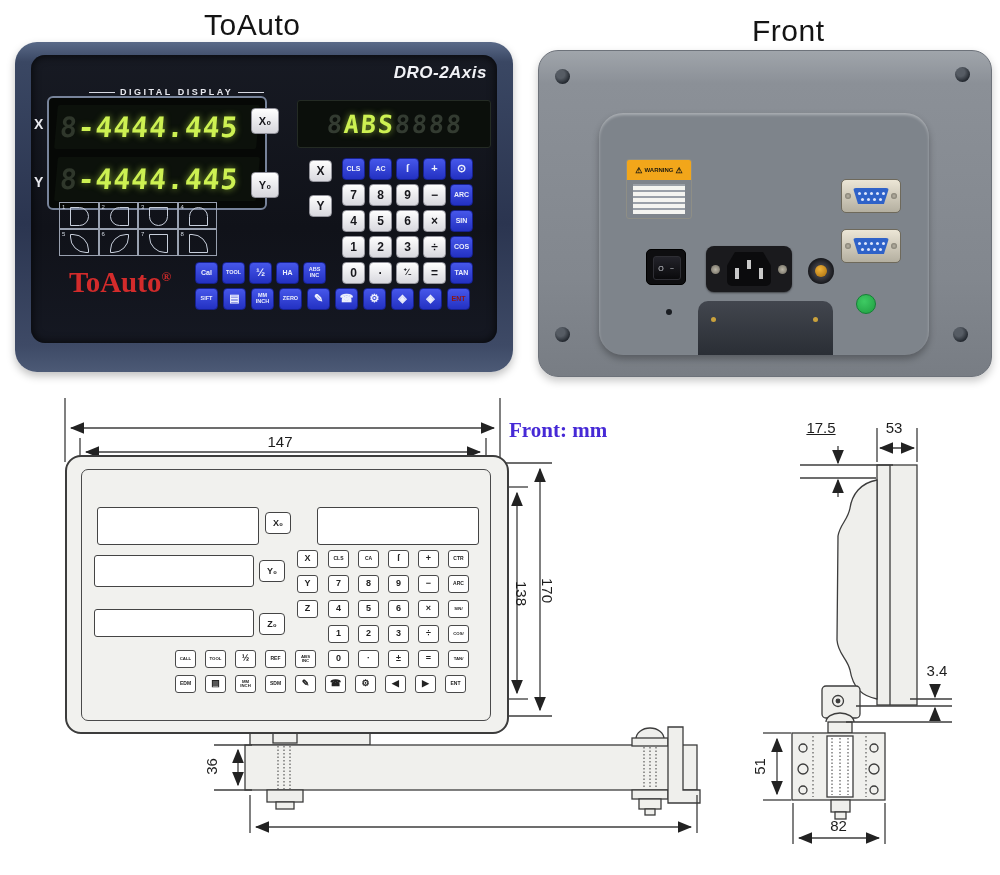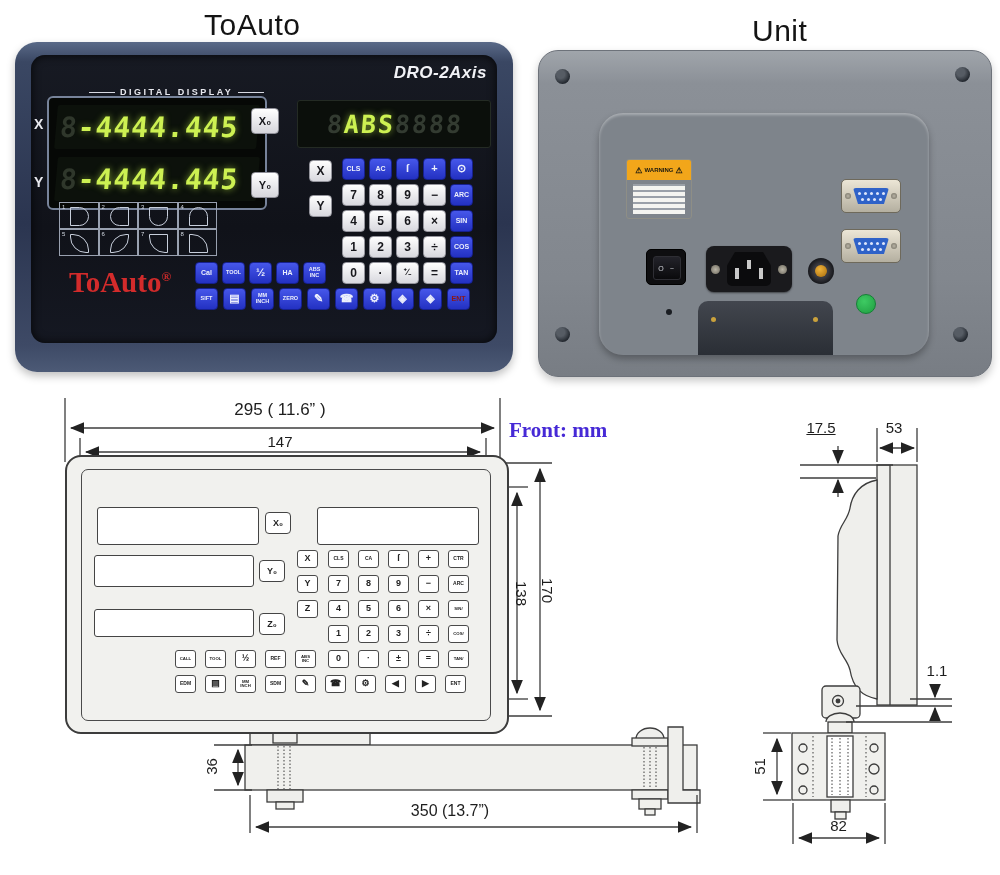--- a/index.html
+++ b/index.html
@@ -226,21 +226,21 @@
       </g>
       <g>
         <line x1="250" y1="795" x2="250" y2="833"></line>
         <line x1="697" y1="795" x2="697" y2="833"></line>
         <line x1="256" y1="827" x2="691" y2="827" marker-start="url(#ah)" marker-end="url(#ah)"></line>
       </g>
     </g>
   </svg>
 
   <div class="abs hdr" style="left:204px;top:8px;">ToAuto</div>
-  <div class="abs hdr" style="left:752px;top:14px;">Unit</div>
+  <div class="abs hdr" style="left:752px;top:14px;">Front</div>
 
   <div class="abs unit-front">
     <div class="abs face"></div>
     <div class="abs model">DRO-2Axis</div>
 
     <div class="abs cap-row">
       <div class="cap-line"></div>
       <div class="cap-txt">DIGITAL DISPLAY</div>
       <div class="cap-line"></div>
     </div>
@@ -484,26 +484,24 @@
         <div class="dk" style="font-size: 5px;">SDM</div>
         <div class="dk" style="font-size: 9px;">✎</div>
         <div class="dk" style="font-size: 9px;">☎</div>
         <div class="dk" style="font-size: 9px;">⚙</div>
         <div class="dk" style="font-size: 9px;">◀</div>
         <div class="dk" style="font-size: 9px;">▶</div>
         <div class="dk" style="font-size: 5px;">ENT</div>
       </div>
   </div>
 
-  <div class="abs dim" style="left:180px;top:400px;width:200px;font-size:17px;">295 ( 11.6” )</div>
   <div class="abs dim" style="left:200px;top:433px;width:160px;">147</div>
   <div class="abs unitlab" style="left:509px;top:418px;">Front: mm</div>
   <div class="abs dim vlab cw" style="left:532px;top:582px;width:30px;">170</div>
   <div class="abs dim vlab cw" style="left:506px;top:585px;width:30px;">138</div>
   <div class="abs dim" style="left:791px;top:419px;width:60px;text-decoration:underline;">17.5</div>
   <div class="abs dim" style="left:874px;top:419px;width:40px;">53</div>
-  <div class="abs dim" style="left:915px;top:662px;width:44px;">1.1</div>
+  <div class="abs dim" style="left:915px;top:662px;width:44px;">3.4</div>
   <div class="abs dim vlab" style="left:196px;top:758px;width:30px;">36</div>
-  <div class="abs dim" style="left:330px;top:802px;width:240px;font-size:16px;">350 (13.7”)</div>
   <div class="abs dim vlab" style="left:744px;top:758px;width:30px;">51</div>
   <div class="abs dim" style="left:806px;top:817px;width:65px;">82</div>
 
 </div>
 
 </body></html>

